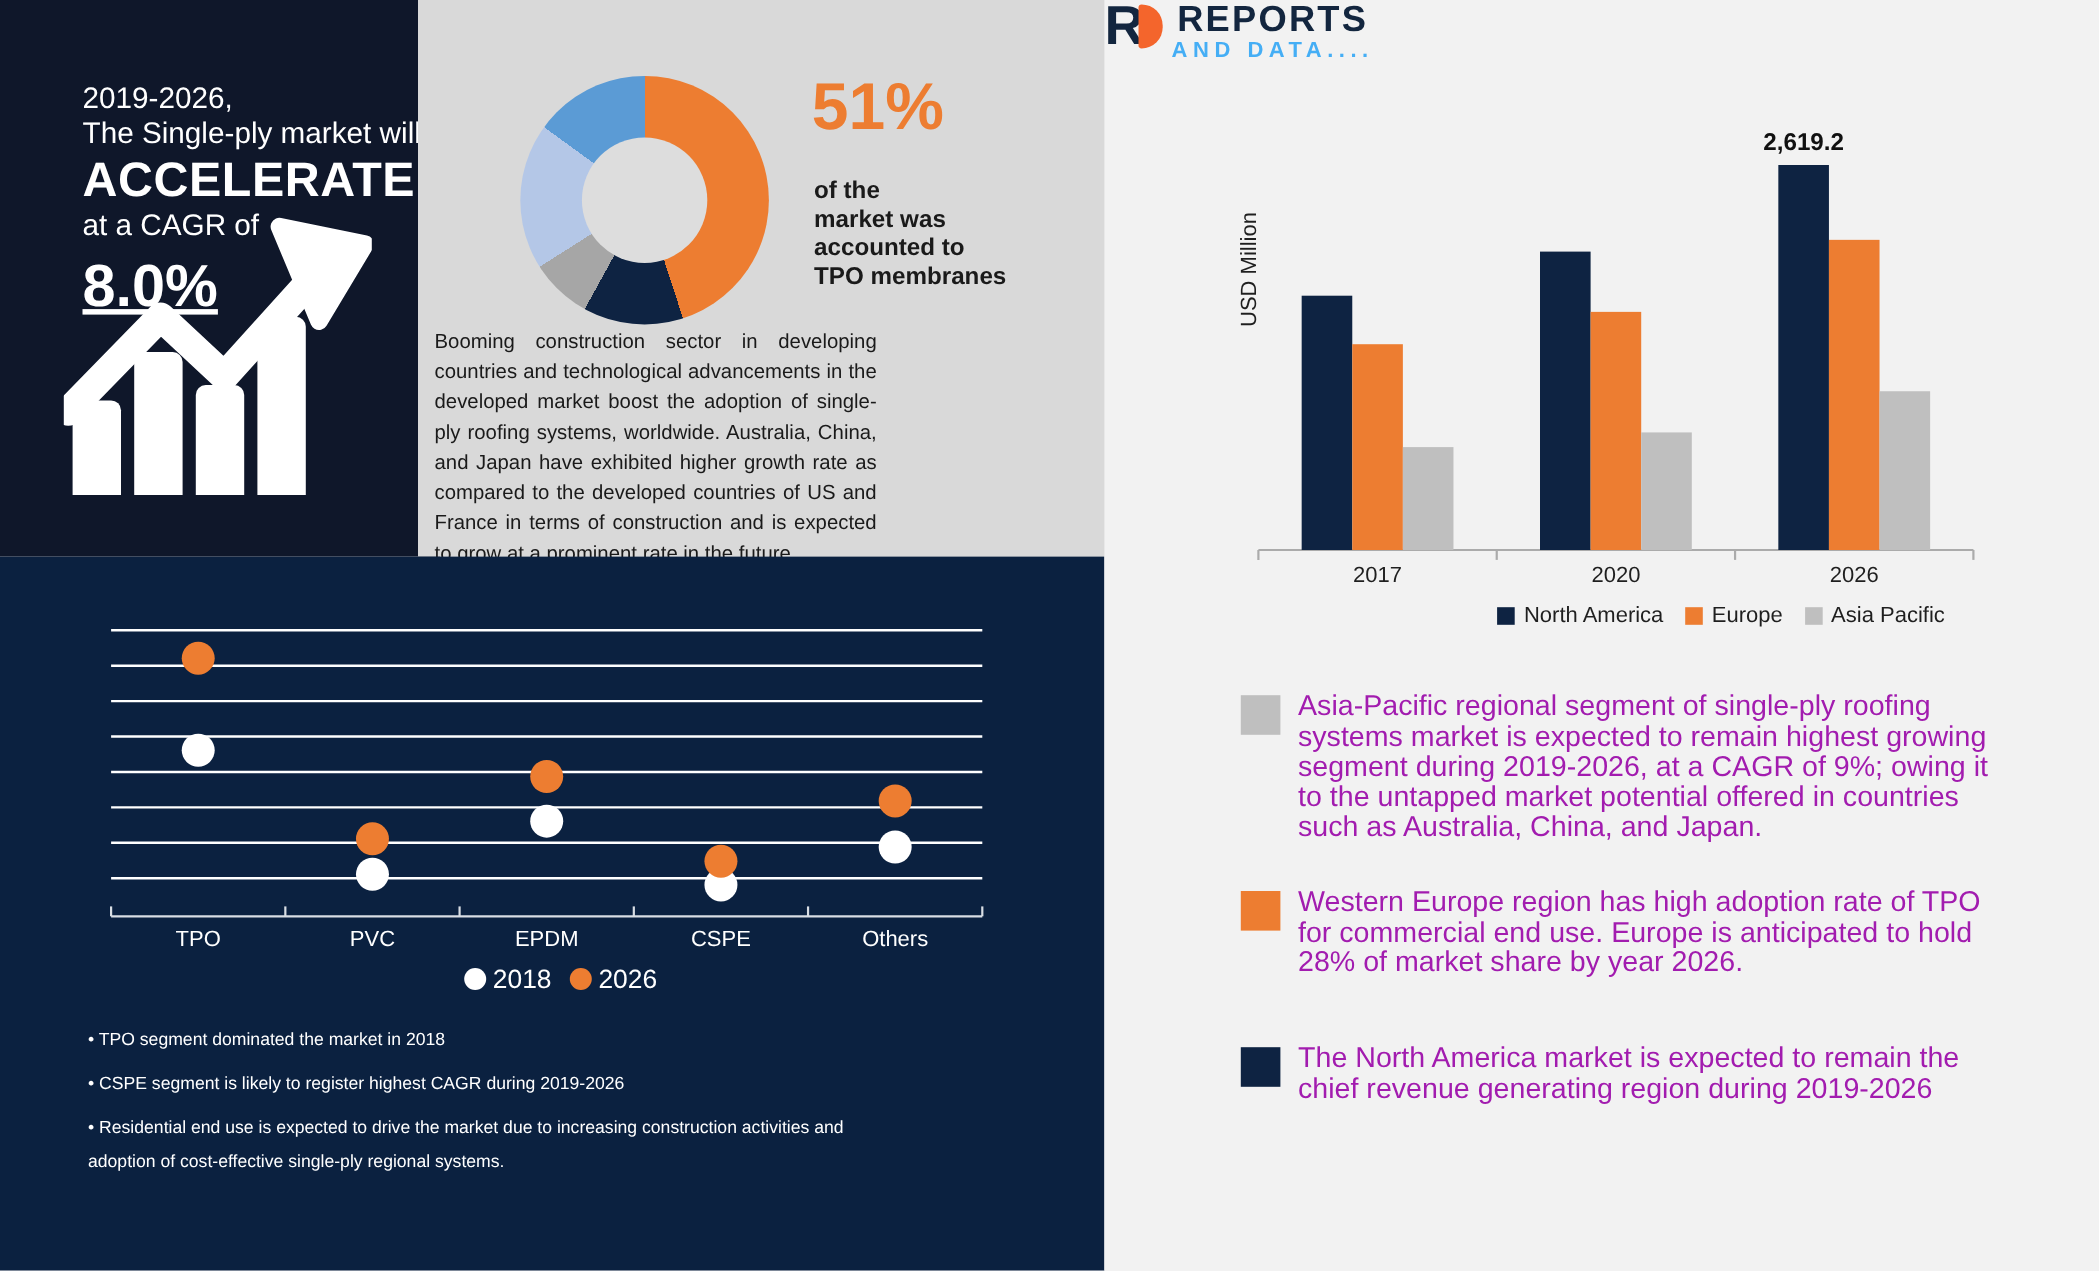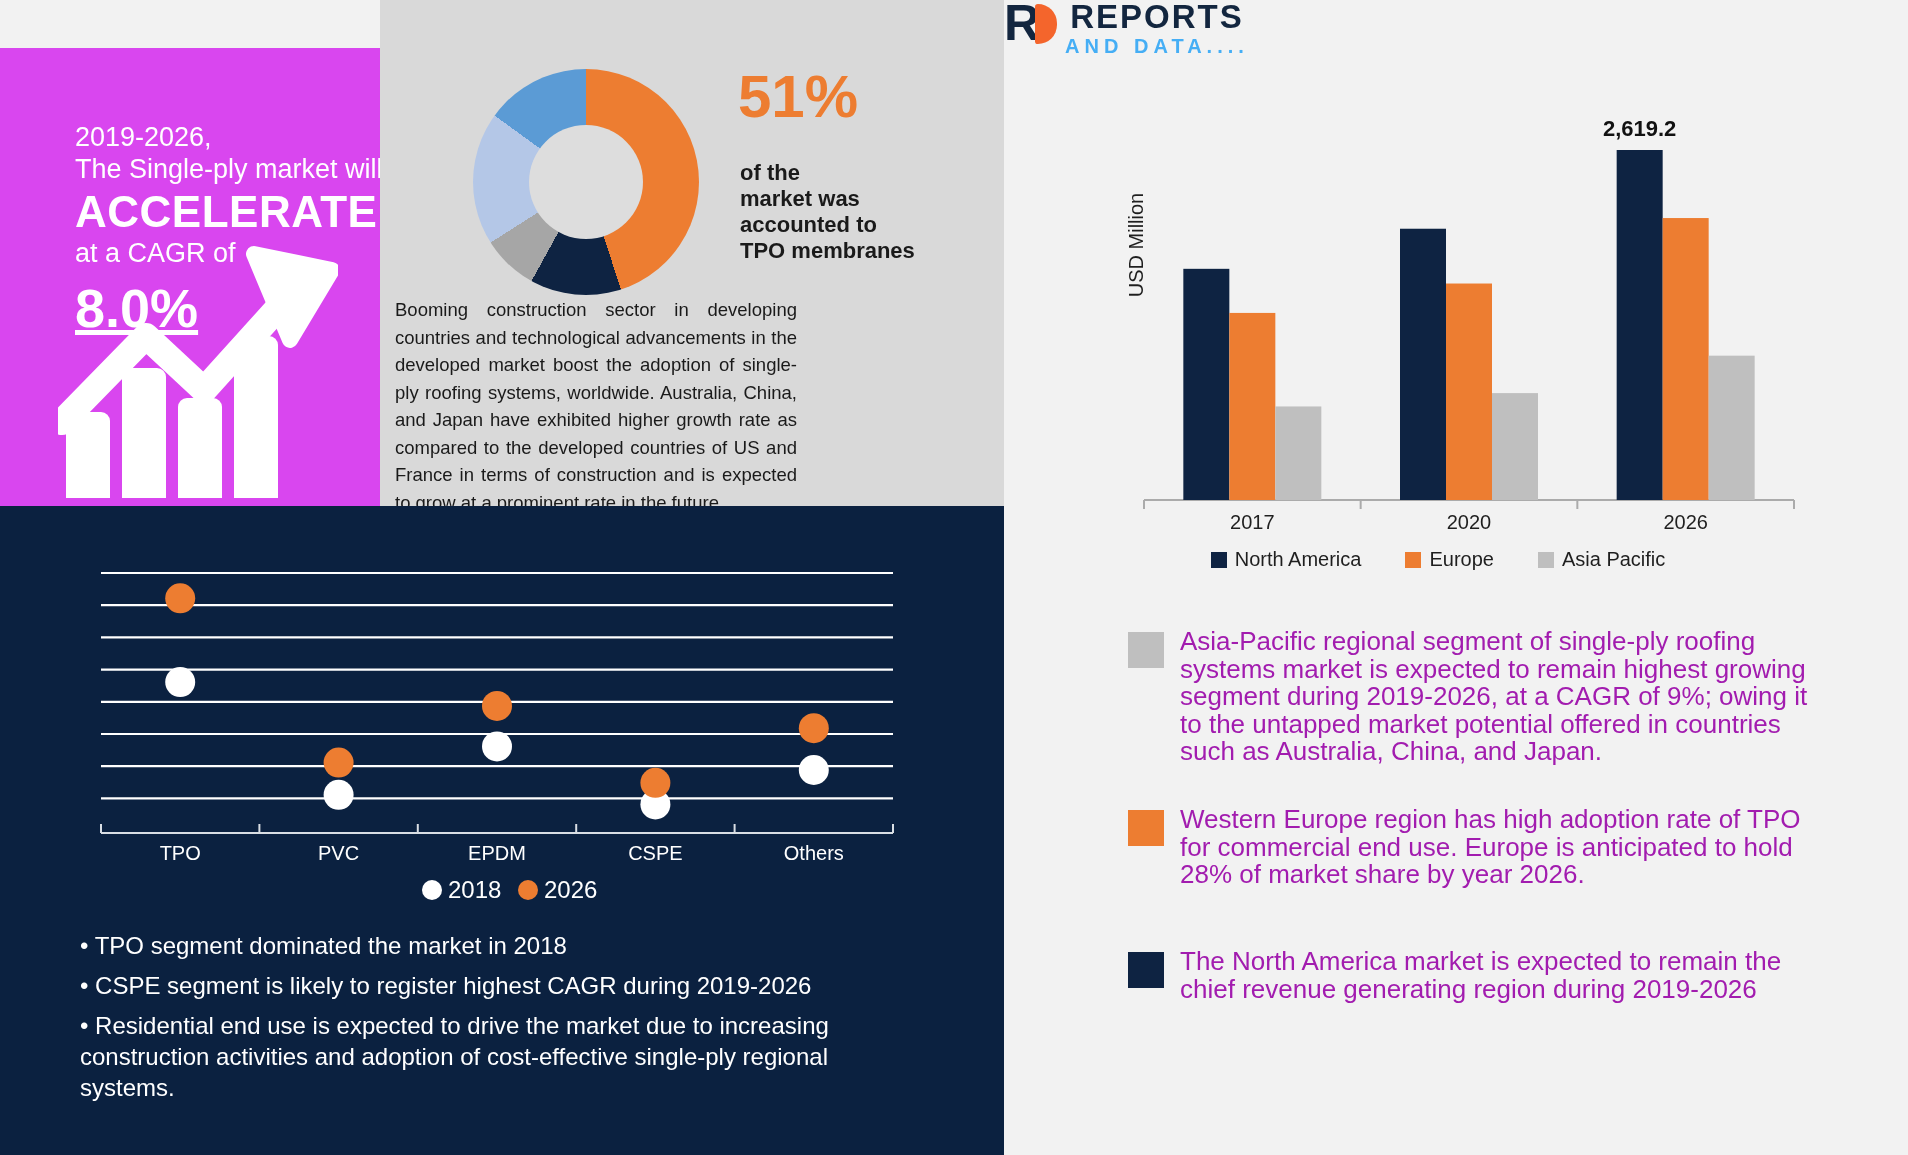--- a/index.html
+++ b/index.html
@@ -2,51 +2,51 @@
 <html><head>
 <meta charset="utf-8">
 <title>Infographic</title>
 <style>
   html,body{margin:0;padding:0;}
   body{width:1908px;height:1155px;position:relative;overflow:hidden;
        font-family:"Liberation Sans",sans-serif;background:#F2F2F2;}
   .abs{position:absolute;}
 
   
-  #orange-panel{left:0;top:0;width:400px;height:506px;background:#d946ef;margin-top:48px;}
+  #orange-panel{left:0;top:0;width:400px;height:506px;background:#0f172a;}
   .op-text{left:75px;top:74px;color:#fff;line-height:1.18;}
   .op-small{font-size:27px;font-weight:400;}
   .op-big{font-size:44px;font-weight:700;letter-spacing:.5px;}
   .op-cagr{font-size:54px;font-weight:700;margin-top:8px;text-decoration:underline;}
 
   
   #stat-panel{left:380px;top:0;width:645px;height:506px;background:#D9D9D9;}
   #donut{left:93px;top:69px;width:226px;height:226px;border-radius:50%;}
   #donut-hole{left:149px;top:125px;width:114px;height:114px;border-radius:50%;background:#DDDDDD;}
   #stat-value{left:358px;top:62px;font-size:60px;font-weight:700;color:#ED7D31;}
   #stat-caption{left:360px;top:160px;font-size:22px;font-weight:700;color:#1a1a1a;line-height:26px;}
   #stat-paragraph{left:15px;top:296px;width:402px;font-size:18.5px;line-height:27.5px;
                   color:#1a1a1a;text-align:justify;}
 
   
   #navy-panel{left:0;top:506px;width:1004px;height:649px;background:#0B2140;}
   #dotplot{left:0;top:0;}
   .dp-label{font-size:20px;fill:#ffffff;}
   .dp-legend{font-size:24px;fill:#ffffff;}
   #navy-bullets{left:80px;top:424px;width:752px;color:#ffffff;}
-  #navy-bullets p{margin:0 0 9px 0;font-size:24px;line-height:31px;font-weight:400;}
+  #navy-bullets p{margin:0 0 9px 0;font-size:16px;line-height:31px;font-weight:400;}
 
   
   #right-col{left:1004px;top:0;width:904px;height:1155px;background:#F2F2F2;}
   #barchart{left:0;top:0;}
   #ylabel{left:66px;top:230px;width:140px;height:30px;font-size:20px;color:#1f1f1f;
           transform:rotate(-90deg);transform-origin:70px 15px;text-align:center;}
   .axis-label{font-size:20px;fill:#1f1f1f;}
   .bar-ann{font-size:22px;font-weight:700;fill:#111111;}
-  #bar-legend{left:104px;top:548px;width:660px;display:flex;justify-content:center;gap:44px;}
+  #bar-legend{left:104px;top:548px;width:660px;display:flex;justify-content:flex-end;gap:20px;}
   .bl-item{display:flex;align-items:center;gap:8px;font-size:20px;color:#1f1f1f;}
   .bl-sq{width:16px;height:16px;display:inline-block;}
 
   .rbullet{display:flex;align-items:flex-start;}
   .rb-sq{width:36px;height:36px;flex:0 0 36px;margin-top:4px;}
   .rb-text{margin-left:16px;width:640px;font-size:26px;line-height:27.5px;color:#a21caf;}
   #rbullet-0{left:124px;top:628px;}
   #rbullet-1{left:124px;top:806px;}
   #rbullet-2{left:124px;top:948px;}
 

